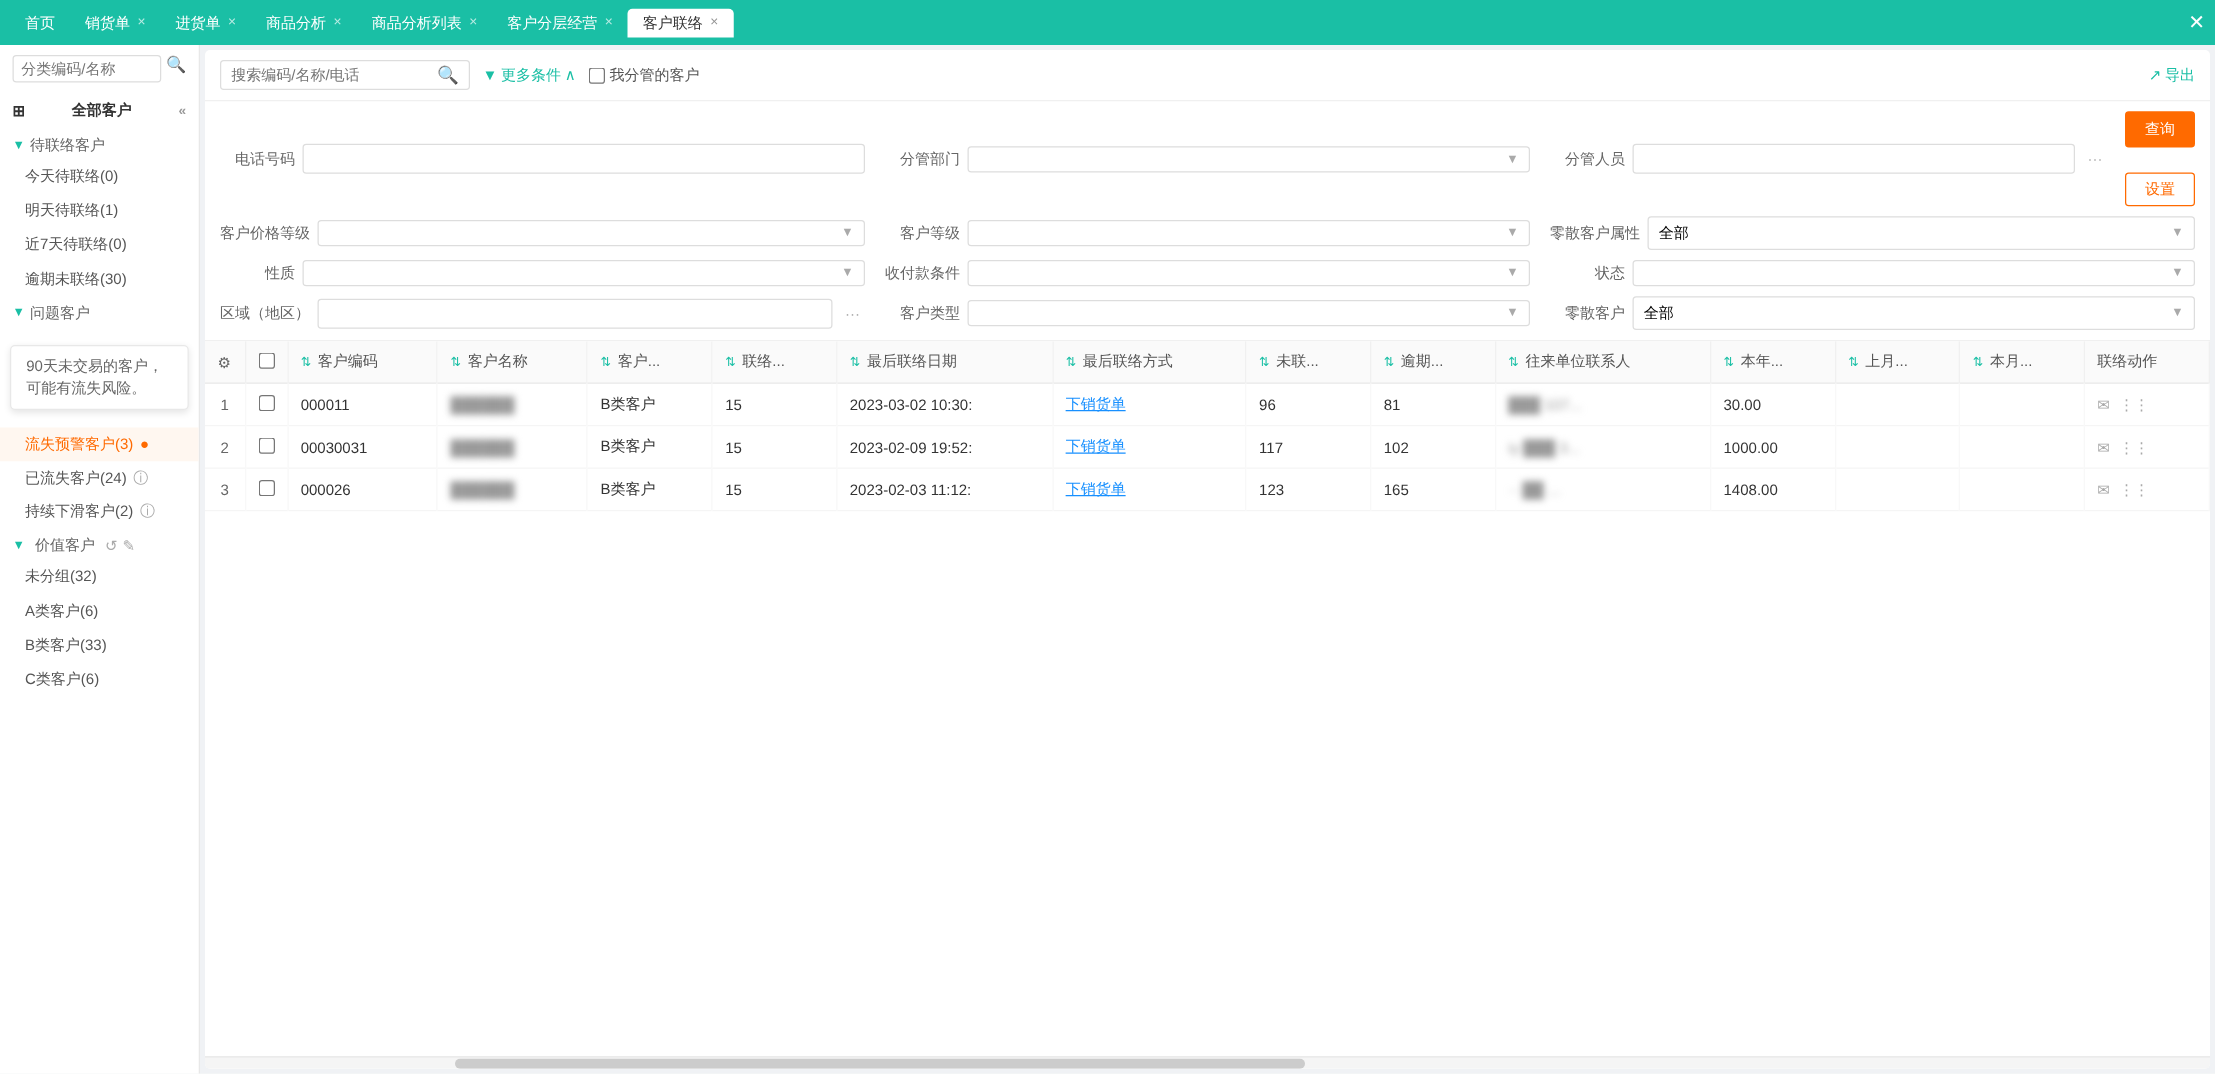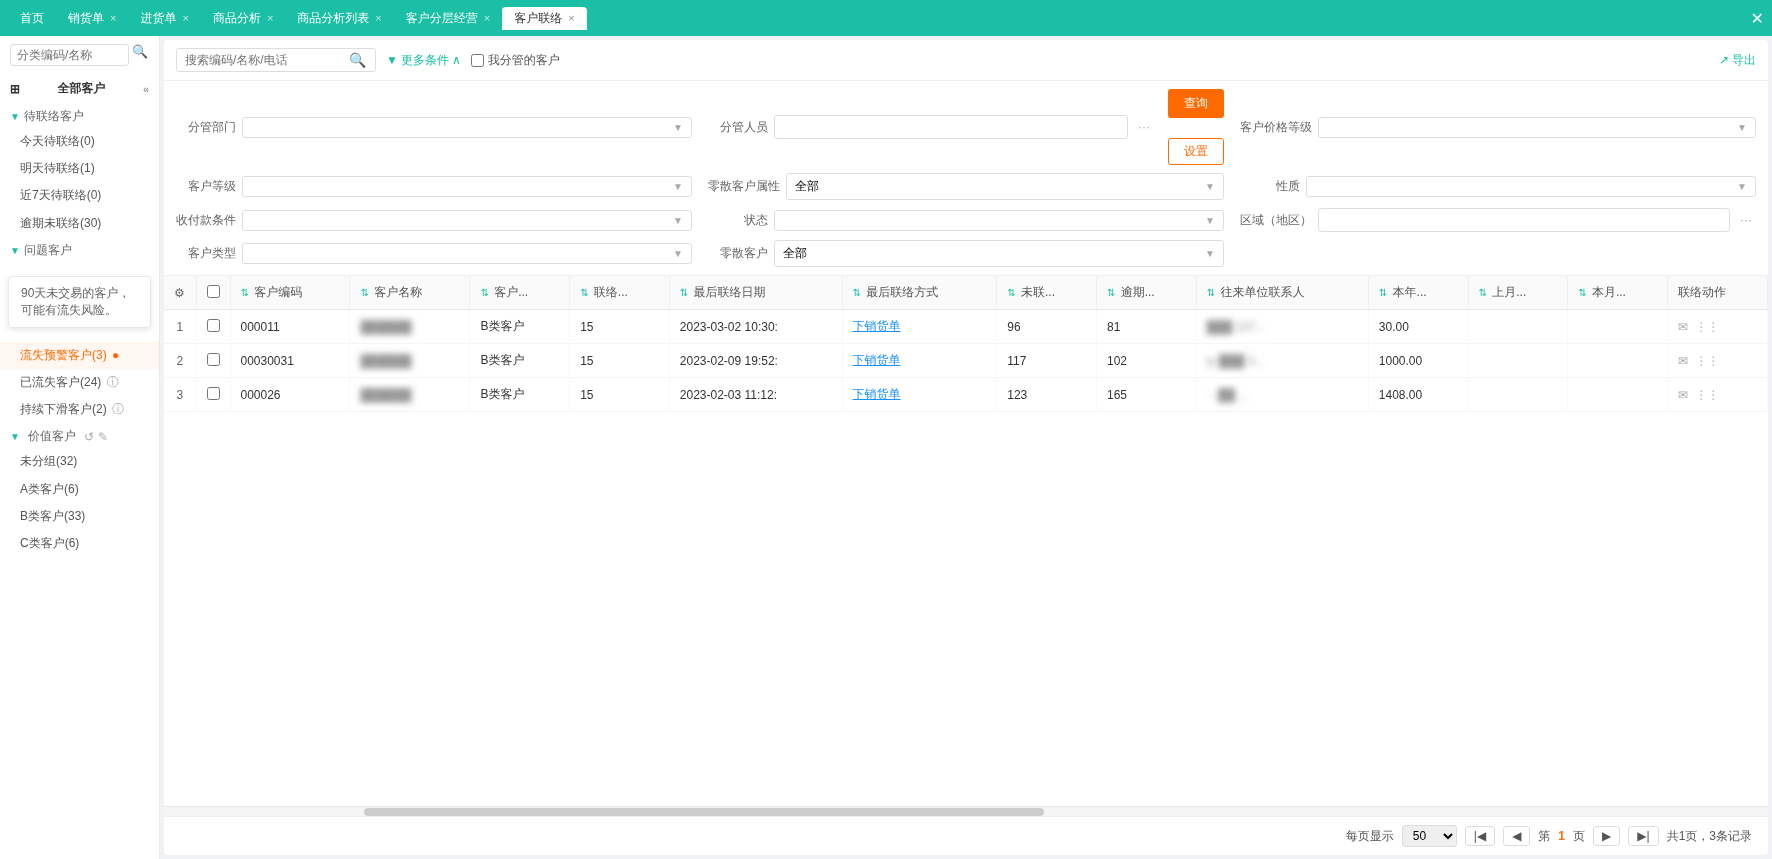--- a/index.html
+++ b/index.html
@@ -455,20 +455,24 @@
         <span>我分管的客户</span>
       </div>
       <div class="export-btn">
         <span>↗</span>
         <span>导出</span>
       </div>
     </div>
 
     <div class="advanced-filter">
 
+      <div class="filter-row">
+        <span class="filter-label">电话号码</span>
+        <input class="filter-input" type="text" style="">
+      </div>
       <div class="filter-row">
         <span class="filter-label">分管部门</span>
         <div class="filter-select">
           <span></span>
           <span class="arrow">▼</span>
         </div>
       </div>
       <div class="filter-row" style="position:relative;">
         <span class="filter-label">分管人员</span>
         <input class="filter-input" type="text" style="flex: 1 1 0%;">
@@ -669,30 +673,14 @@
       </td>
     </tr>
           </tbody>
       </table>
     </div>
 
     <div class="scrollbar-area">
       <div class="scrollbar-thumb"></div>
     </div>
 
-    <div class="pagination-bar">
-      <span>每页显示</span>
-      <select class="page-size-select">
-        <option>50</option>
-        <option>20</option>
-        <option>100</option>
-      </select>
-      <button class="page-nav-btn">|◀</button>
-      <button class="page-nav-btn">◀</button>
-      <span>第</span>
-      <span class="page-current">1</span>
-      <span>页</span>
-      <button class="page-nav-btn">▶</button>
-      <button class="page-nav-btn">▶|</button>
-      <span>共1页，3条记录</span>
-    </div>
   </div>
 </div>
 
 </body></html>

